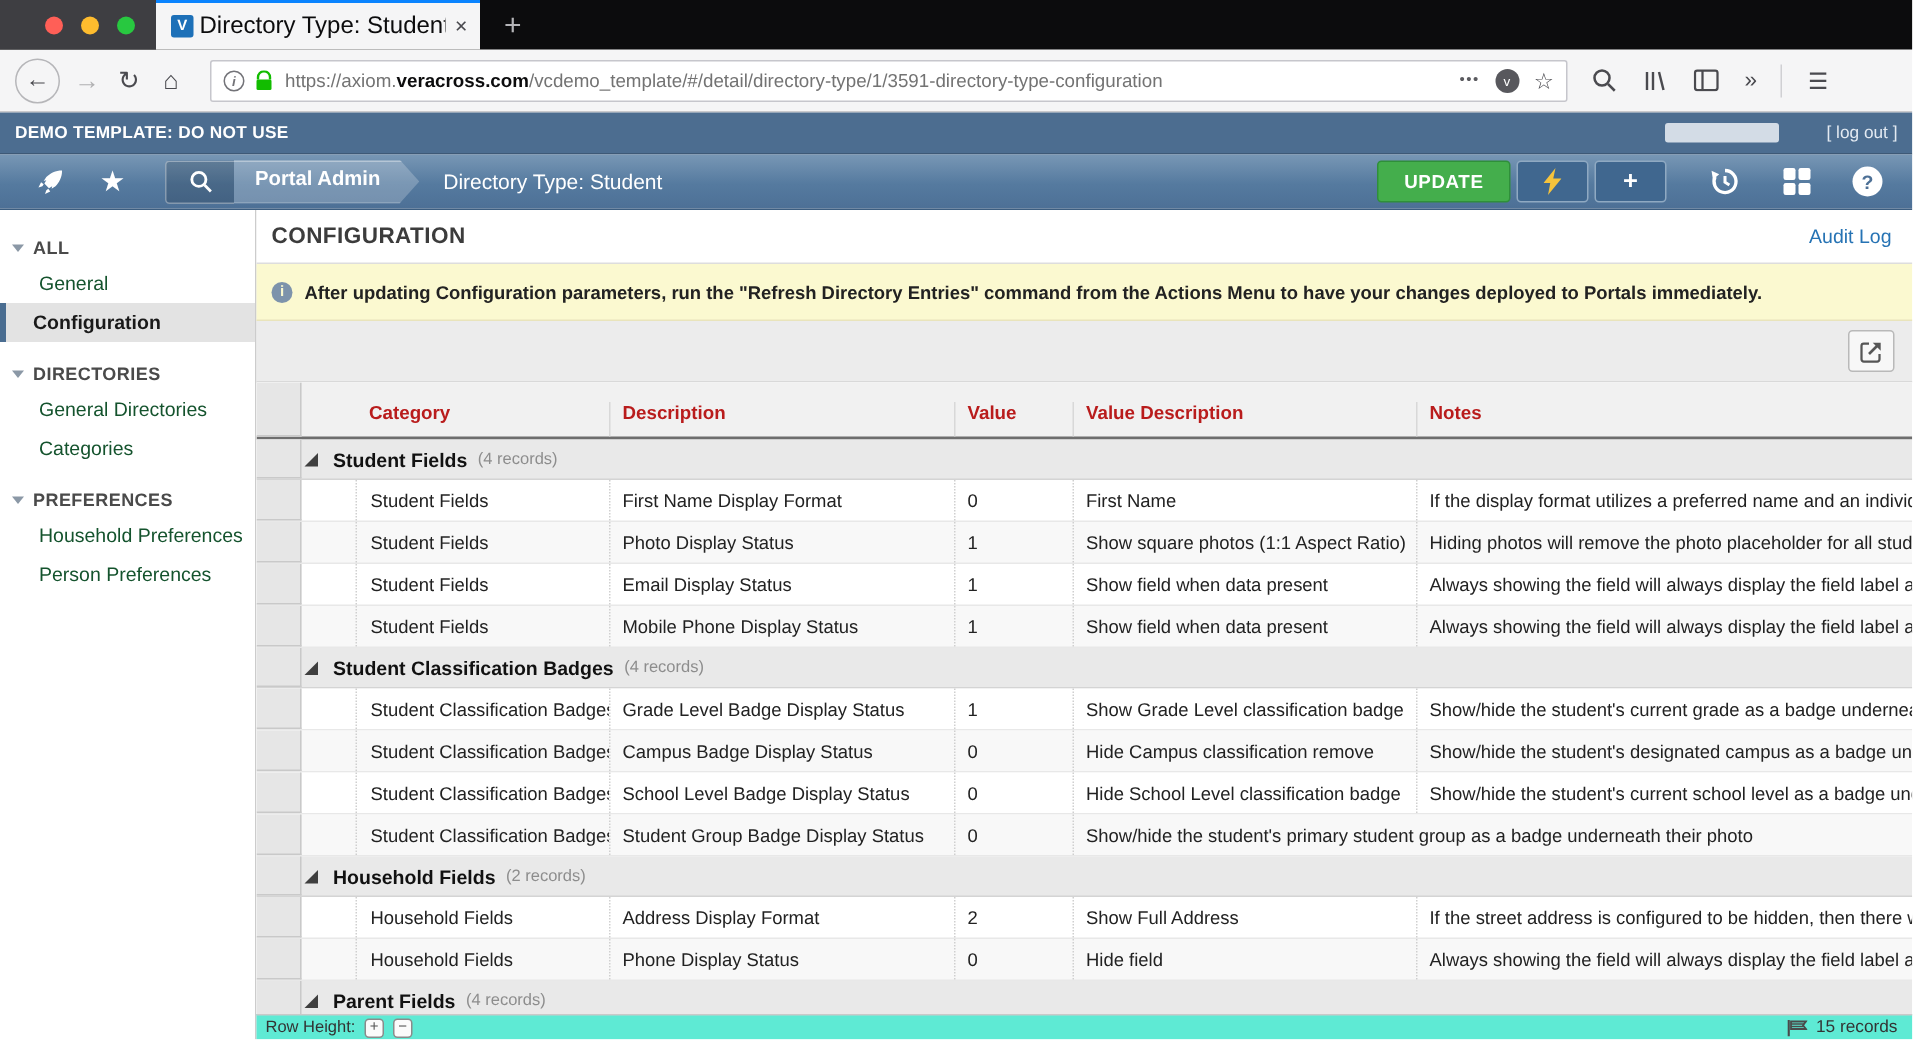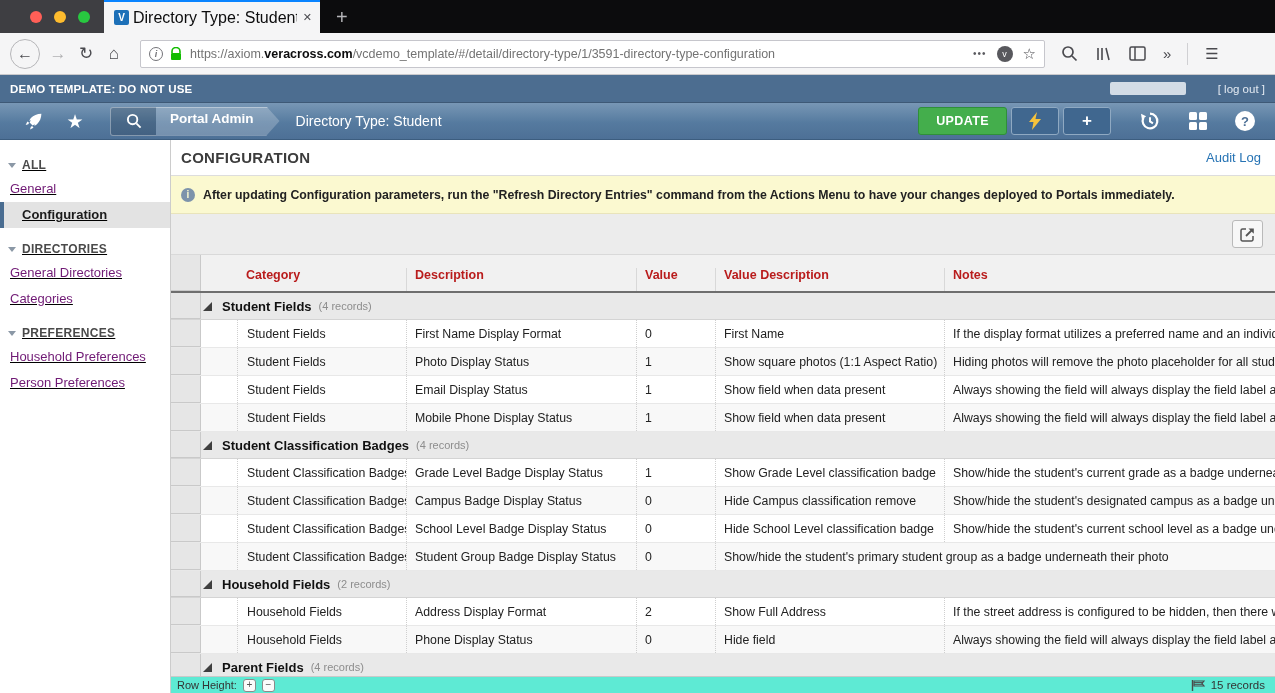--- a/index.html
+++ b/index.html
@@ -52,26 +52,26 @@
   .page-ctx { color:#fff; font-size:14px; margin-left:16px; flex:1; white-space:nowrap; }
   .update-btn { background:#44ae4c; border:1px solid #2f8f3a; border-radius:3px; color:#fff; font-weight:bold; font-size:12.5px; letter-spacing:.4px; padding:6px 17px; }
   .sq-btn { width:48px; height:28px; background:#40678f; border:1px solid #8fa9c2; border-radius:3px; margin-left:4px; display:flex; align-items:center; justify-content:center; color:#fff; font-size:17px; font-weight:bold; }
   .nav-right-icons { display:flex; align-items:center; gap:28px; margin:0 20px 0 28px; }
   .grid-icon { display:grid; grid-template-columns:8px 8px; grid-template-rows:8px 8px; gap:2px; }
   .grid-icon span { background:#fff; border-radius:1.5px; }
   .help-icon { width:20px; height:20px; border-radius:50%; background:#fff; color:#4d7096; font-size:13px; font-weight:bold; display:flex; align-items:center; justify-content:center; }
 
   
   .workspace { display:flex; height:553px; }
-  .sidebar { width:171px; flex:0 0 171px; border-right:1px solid #ccc; padding-top:14px; background:#fff;text-decoration:underline; }
+  .sidebar { width:171px; flex:0 0 171px; border-right:1px solid #ccc; padding-top:14px; background:#fff; }
   .sb-head { display:flex; align-items:center; height:22px; padding-left:8px; margin-top:10px; }
   .sb-section:first-child .sb-head { margin-top:0; }
   .caret-down { width:0; height:0; border-left:4px solid transparent; border-right:4px solid transparent; border-top:5px solid #8b98a6; margin-right:6px; }
   .sb-head-label { font-size:12px; font-weight:bold; color:#4a4a4a; letter-spacing:.3px; }
-  .sb-item { height:26px; line-height:26px; padding-left:6px; font-size:13px; color:#701a75; border-left:4px solid transparent; }
+  .sb-item { height:26px; line-height:26px; padding-left:22px; font-size:13px; color:#14532d; border-left:4px solid transparent; }
   .sb-item.active { background:#e3e3e3; border-left:4px solid #4a6d91; color:#1a1a1a; font-weight:bold; padding-left:18px; }
 
   .main { flex:1; display:flex; flex-direction:column; min-width:0; }
   .page-head { height:36px; background:#fff; border-bottom:1px solid #ddd; display:flex; align-items:center; padding:0 14px 0 10px; }
   .page-title { font-size:15px; font-weight:600; color:#3c3c3c; letter-spacing:.3px; flex:1; }
   .audit-link { font-size:13px; color:#2673b4; }
   .notice { height:38px; background:#fbf9d0; border-bottom:1px solid #e9e4bb; display:flex; align-items:center; padding-left:10px; }
   .info-icon { width:14px; height:14px; border-radius:50%; background:#7d93ab; color:#fbf9d0; font-size:10px; font-weight:bold; display:flex; align-items:center; justify-content:center; flex:0 0 14px; }
   .notice-text { font-size:12.3px; font-weight:600; color:#222; margin-left:8px; white-space:nowrap; overflow:hidden; }
   .grid-toolbar { height:41px; background:#ececec; border-bottom:1px solid #d9d9d9; display:flex; align-items:center; justify-content:flex-end; padding-right:12px; }

